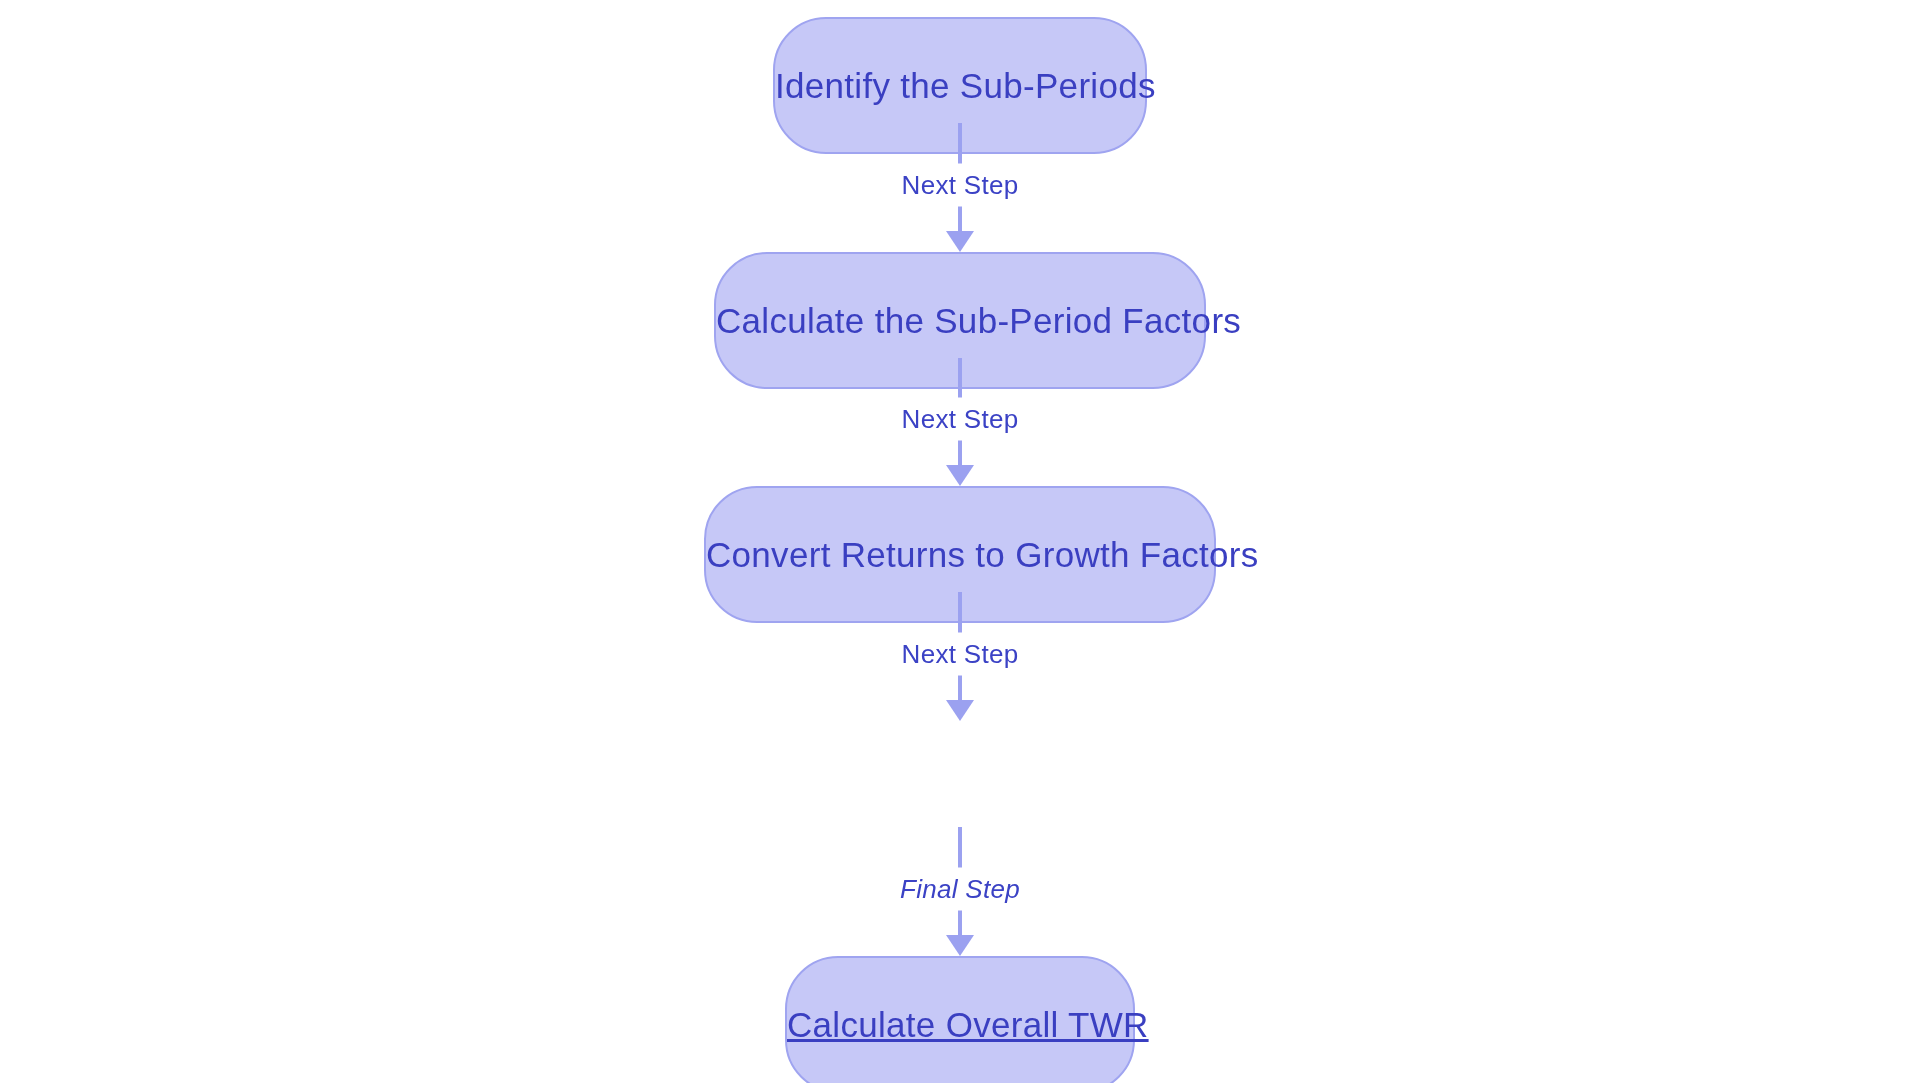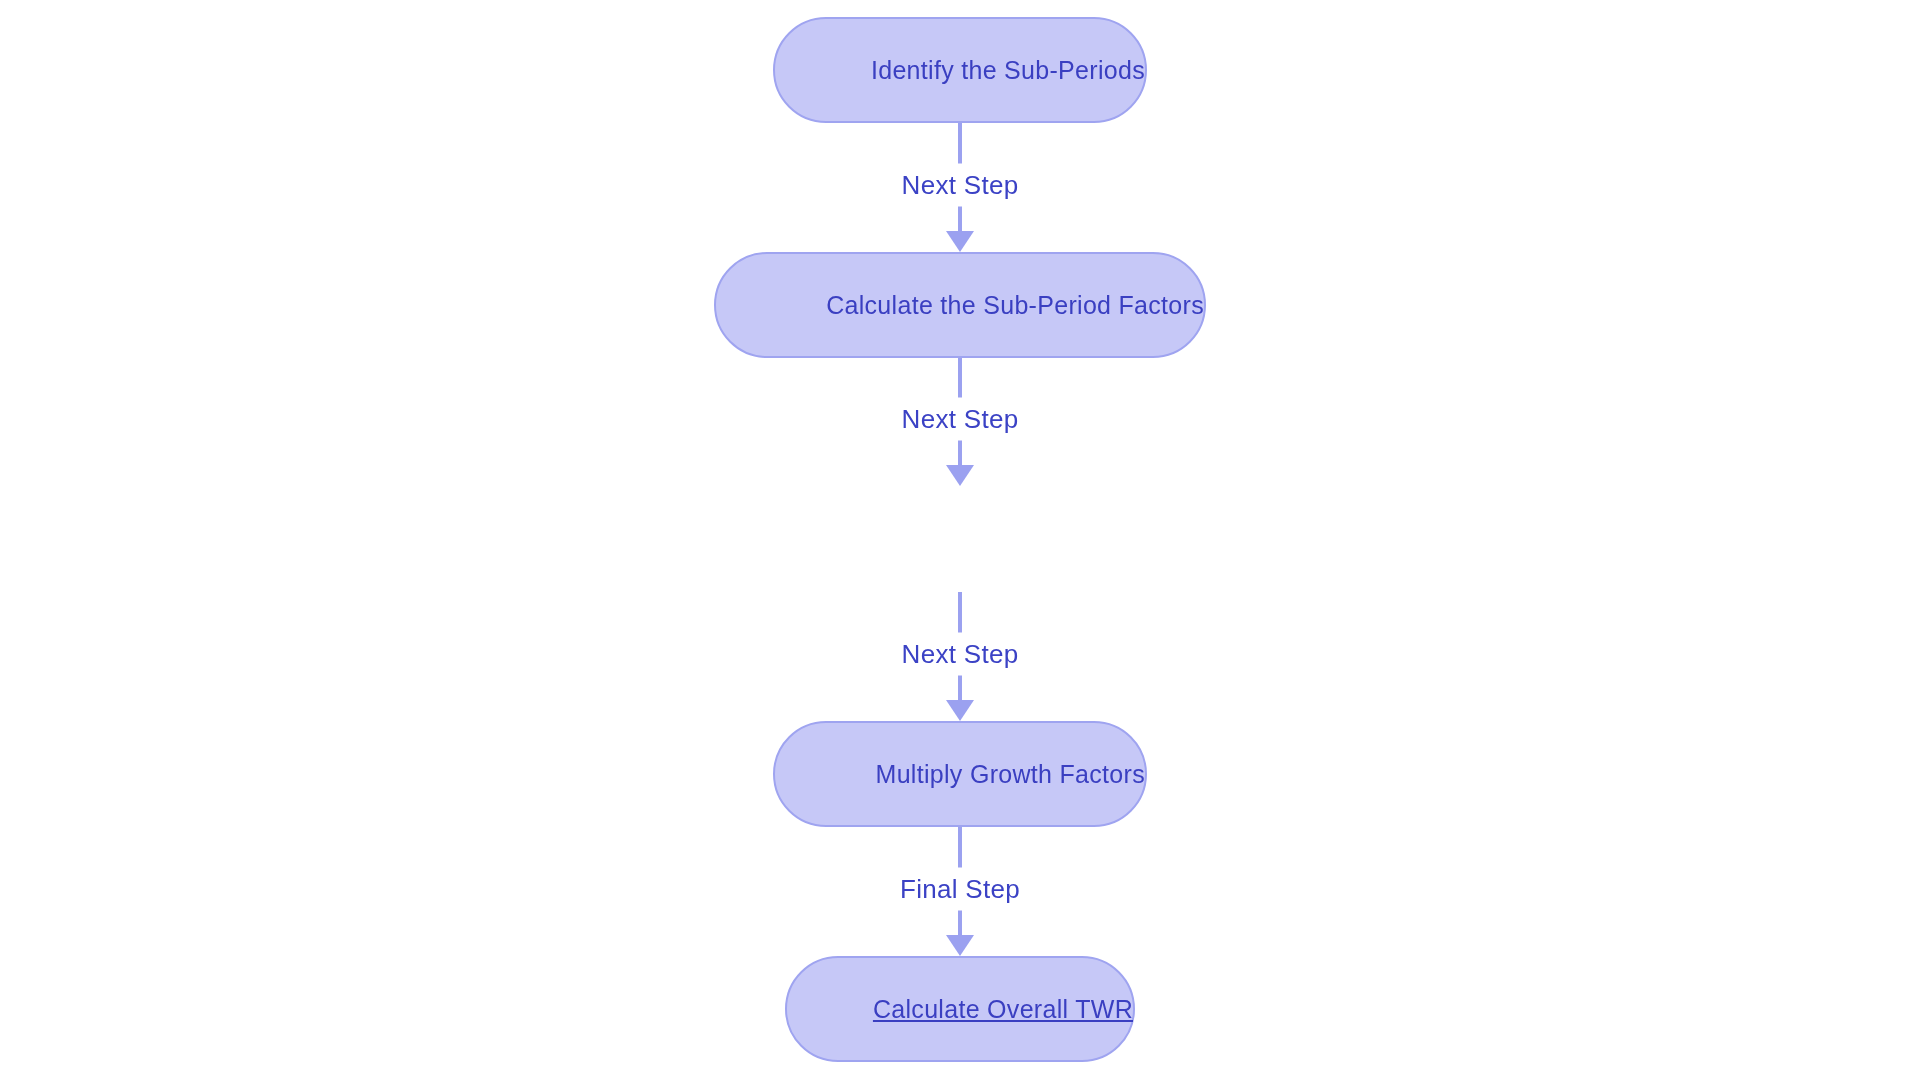--- a/index.html
+++ b/index.html
@@ -17,29 +17,29 @@
     font-family: "Liberation Sans", sans-serif;
   }
   .stage {
     position: relative;
     width: 1920px; height: 1083px;
     overflow: hidden;
     background: var(--background);
   }
   .flow-node {
     position: absolute;
-    height: 106px;
+    height: 137px;
     border-radius: 53px;
     background: var(--node-fill);
     border: 2px solid var(--node-border);
     display: flex;
     align-items: center;
-    justify-content: flex-end;
+    justify-content: flex-start;
     color: var(--node-text);
-    font-size: 25px;
+    font-size: 35px;
     font-weight: 500;
     letter-spacing: 0.3px;
     white-space: nowrap;
   }
   .edge {
     position: absolute;
     left: 920px;
     width: 80px;
   }
   .edge-line {
@@ -77,21 +77,21 @@
   
   #node-0 { left: 773px; top: 17px;  width: 374px; }
   #node-1 { left: 714px; top: 252px; width: 492px; }
   #node-2 { left: 704px; top: 486px; width: 512px; }
   #node-3 { left: 773px; top: 721px; width: 374px; }
   #node-4 { left: 785px; top: 956px; width: 350px; text-decoration: underline; }
   
   #edge-0 { top: 123px; height: 129px; }
   #edge-1 { top: 358px; height: 128px; }
   #edge-2 { top: 592px; height: 129px; }
-  #edge-3 { top: 827px; height: 129px; }
+  #edge-3 { top: 827px; height: 129px; font-style: italic; }
 </style>
 </head>
 <body>
 
 <div class="stage">
 
   <div id="node-0" class="flow-node">
     <span>Identify the Sub-Periods</span>
   </div>
 
@@ -104,30 +104,30 @@
   <div id="node-1" class="flow-node">
     <span>Calculate the Sub-Period Factors</span>
   </div>
 
   <div id="edge-1" class="edge">
     <div class="edge-line"></div>
     <div class="edge-arrowhead"></div>
     <div class="edge-label">Next Step</div>
   </div>
 
+  <div id="node-2" class="flow-node">
+    <span>Convert Returns to Growth Factors</span>
+  </div>
 
   <div id="edge-2" class="edge">
     <div class="edge-line"></div>
     <div class="edge-arrowhead"></div>
     <div class="edge-label">Next Step</div>
   </div>
 
-  <div id="node-3" class="flow-node">
-    <span>Multiply Growth Factors</span>
-  </div>
 
   <div id="edge-3" class="edge">
     <div class="edge-line"></div>
     <div class="edge-arrowhead"></div>
     <div class="edge-label">Final Step</div>
   </div>
 
   <div id="node-4" class="flow-node">
     <span>Calculate Overall TWR</span>
   </div>

